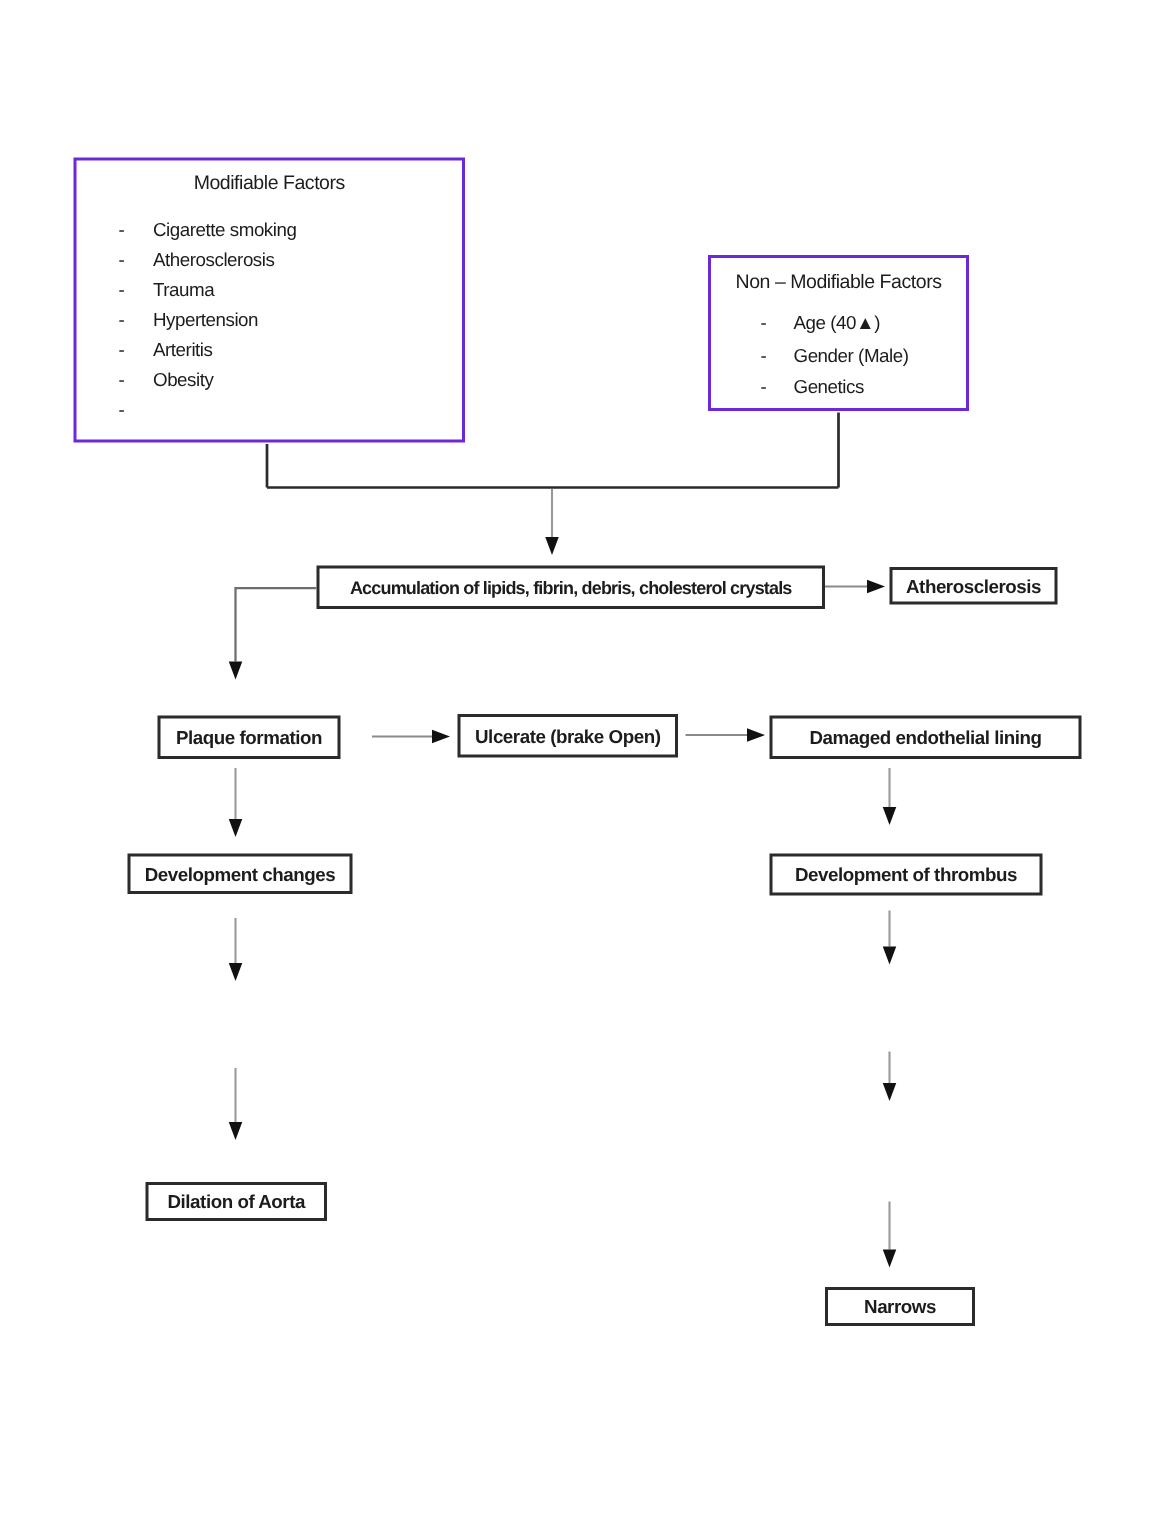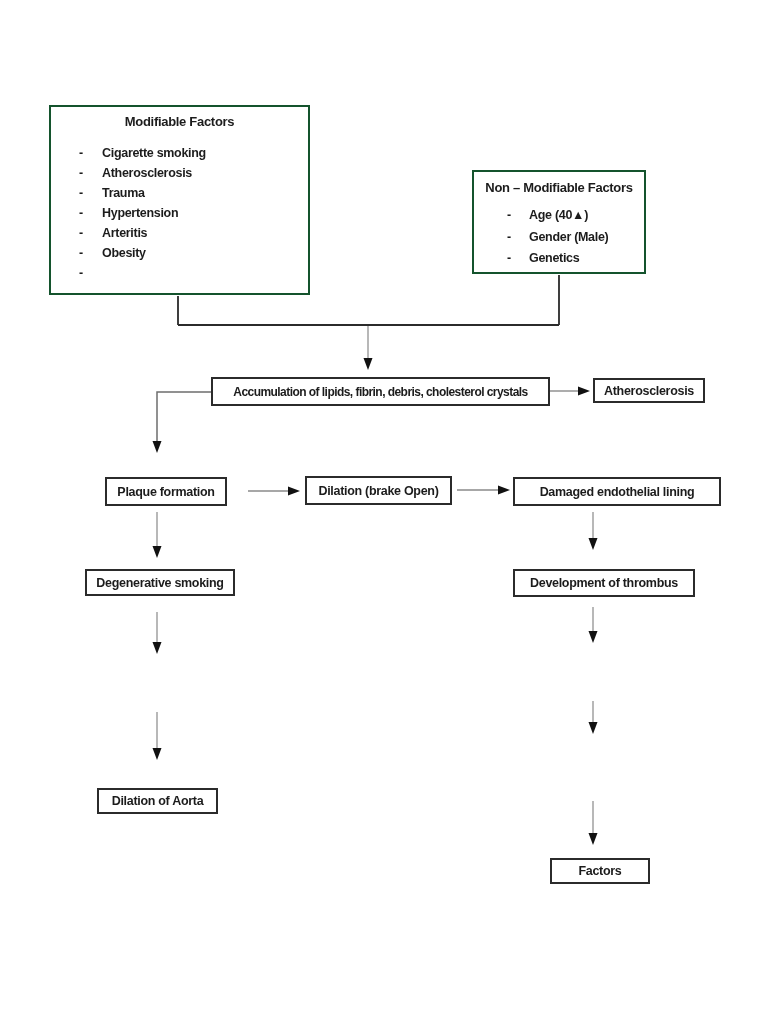--- a/index.html
+++ b/index.html
@@ -21,23 +21,23 @@
     align-items:center;
     justify-content:center;
     font-weight:700;
     font-size:12.5px;
     letter-spacing:-0.3px;
     white-space:nowrap;
   }
   .node.wide { font-size:12px; letter-spacing:-0.55px; }
   .factors {
     position:absolute;
-    border:2px solid #14532d;
+    border:2px solid #6d28d9;
     background:#ffffff;
-    font-weight:700;
+    font-weight:400;
   }
   .factors-title {
     text-align:center;
     font-size:13px;
     letter-spacing:-0.3px;
     white-space:nowrap;
   }
   #modifiable .factors-title { padding-top:7px; }
   #nonmod .factors-title { padding-top:8px; }
   .frows { font-size:12.5px; letter-spacing:-0.3px; }
@@ -145,28 +145,28 @@
         </div>
     </div>
   </div>
 
   <div class="node wide" style="left:211px; top:377px; width:339px; height:29px;">Accumulation of lipids, fibrin, debris, cholesterol crystals</div>
 
   <div class="node" style="left:593px; top:378px; width:112px; height:25px;">Atherosclerosis</div>
 
   <div class="node" style="left:105px; top:477px; width:122px; height:29px;">Plaque formation</div>
 
-  <div class="node" style="left:305px; top:476px; width:147px; height:29px;">Dilation (brake Open)</div>
+  <div class="node" style="left:305px; top:476px; width:147px; height:29px;">Ulcerate (brake Open)</div>
 
   <div class="node" style="left:513px; top:477px; width:208px; height:29px;">Damaged endothelial lining</div>
 
-  <div class="node" style="left:85px; top:569px; width:150px; height:27px;">Degenerative smoking</div>
+  <div class="node" style="left:85px; top:569px; width:150px; height:27px;">Development changes</div>
 
 
   <div class="node" style="left:97px; top:788px; width:121px; height:26px;">Dilation of Aorta</div>
 
   <div class="node" style="left:513px; top:569px; width:182px; height:28px;">Development of thrombus</div>
 
 
 
-  <div class="node" style="left:550px; top:858px; width:100px; height:26px;">Factors</div>
+  <div class="node" style="left:550px; top:858px; width:100px; height:26px;">Narrows</div>
 
 </div>
 
 </body></html>

